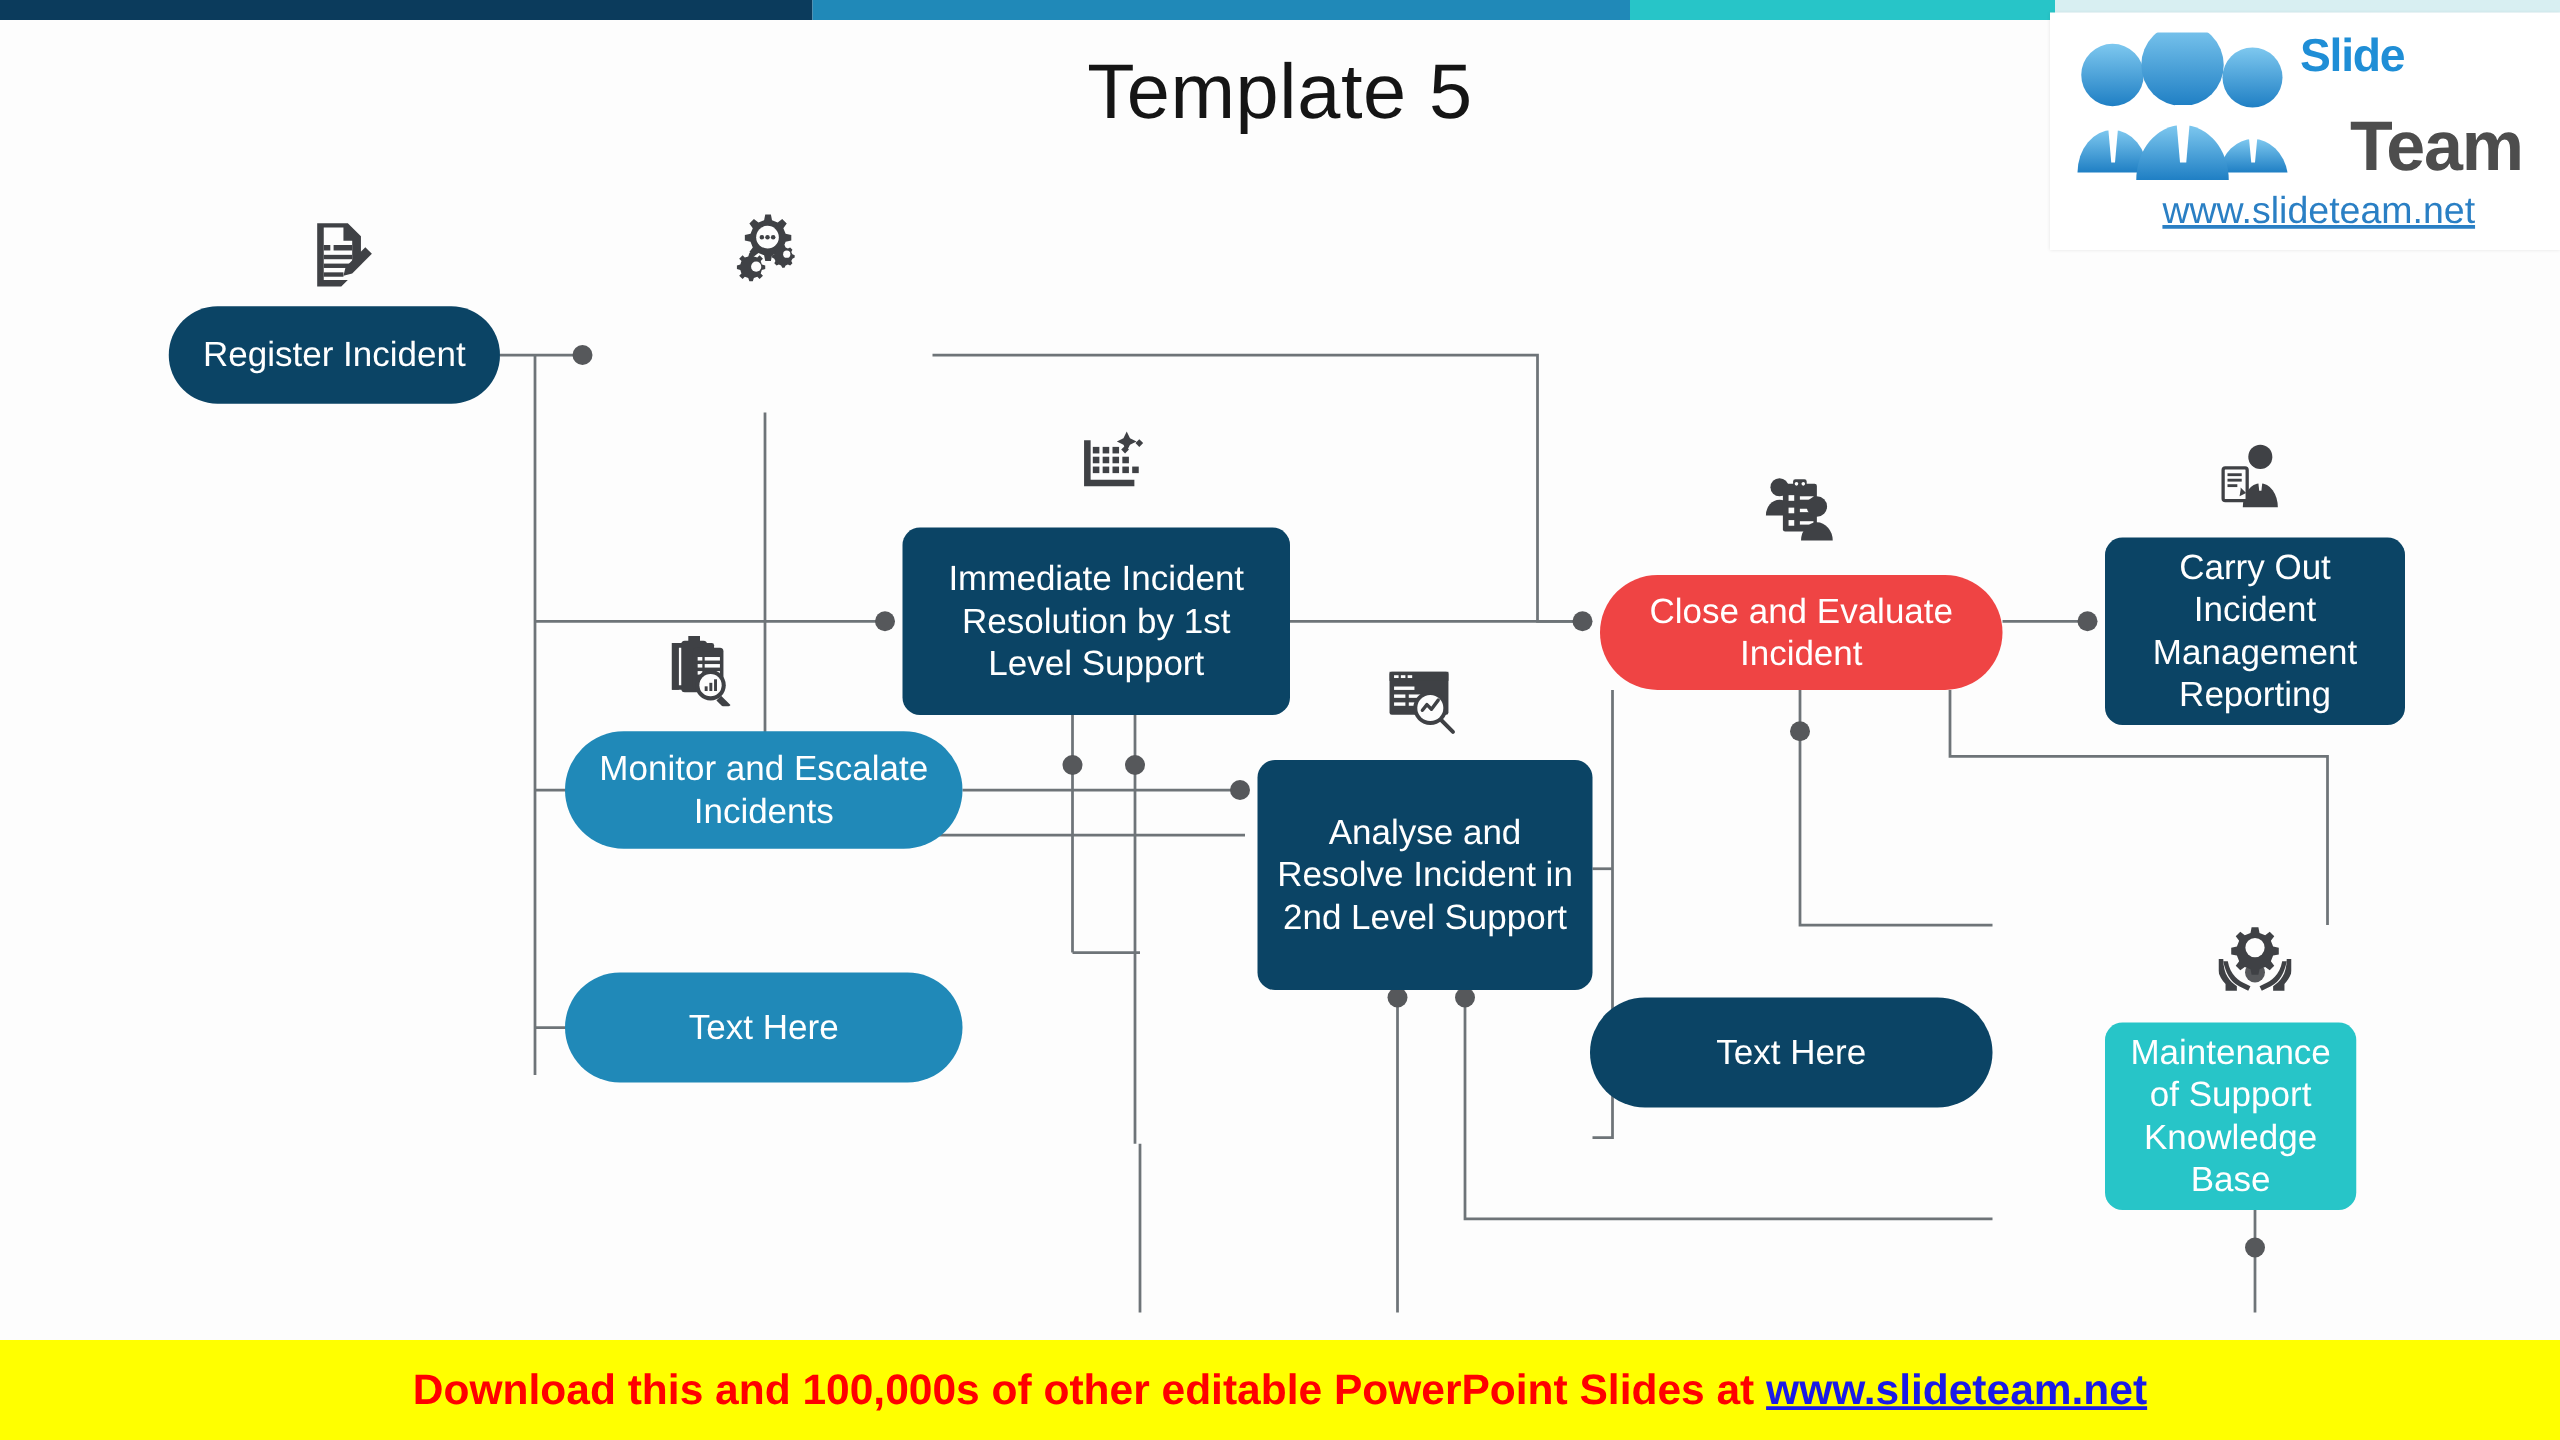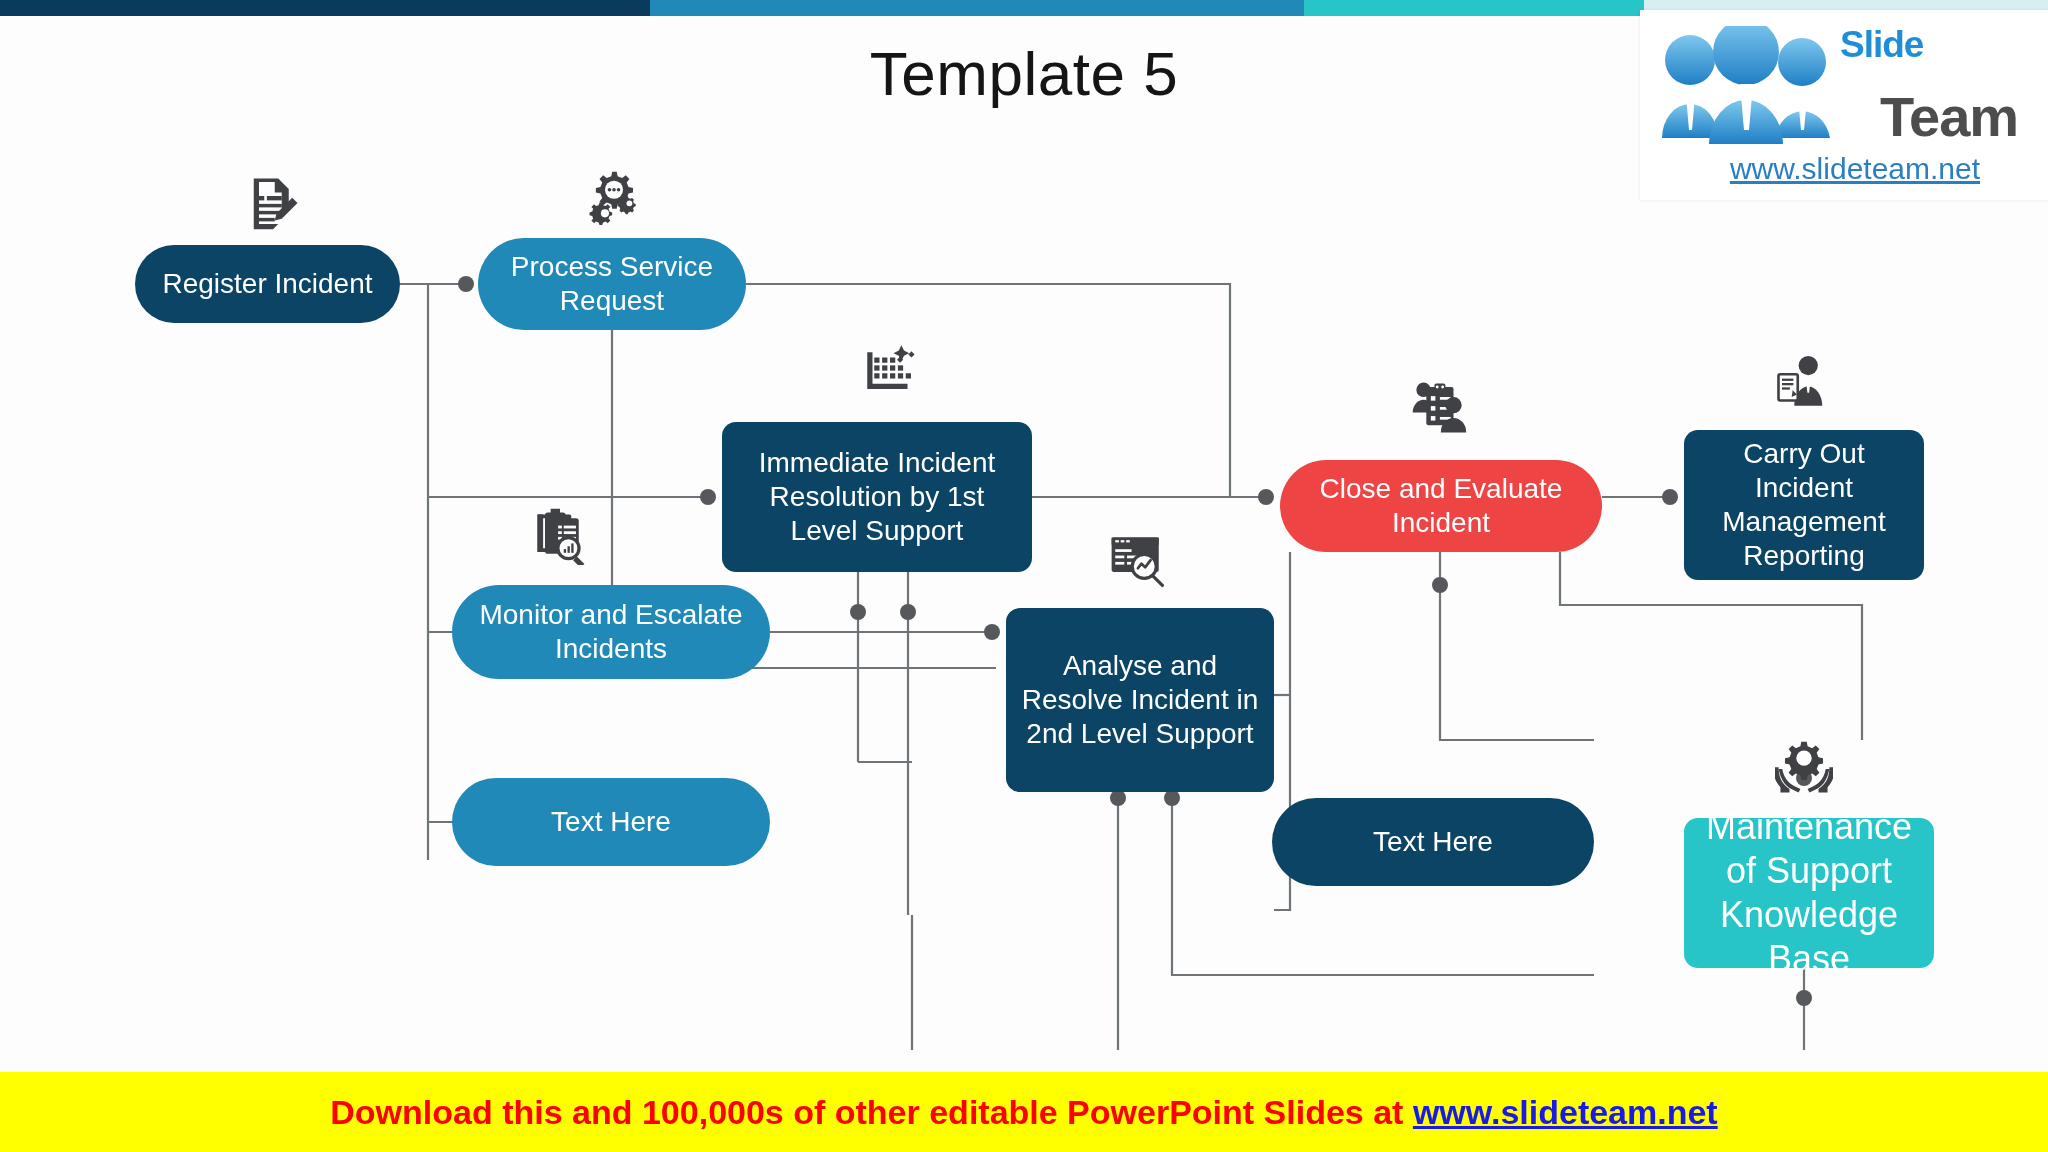--- a/index.html
+++ b/index.html
@@ -323,23 +323,20 @@
         <path d="M8 32 c2 12 10 18 16 20 l4 2 -2 4 -8 -4 c-8 -4 -12 -12 -14 -22 z"></path>
         <path d="M60 30 c0 14 -6 20 -12 24 l0 4 10 0 0 -6 c6 -6 8 -14 8 -22 z"></path>
         <path d="M56 32 c-2 12 -10 18 -16 20 l-4 2 2 4 8 -4 c8 -4 12 -12 14 -22 z"></path>
       </svg>
     </div>
 
     <div class="node pill" style="left:135px;top:95px;width:265px;height:78px;background:#0B4465;font-size:28px;">
       <span>Register Incident</span>
     </div>
 
-    <div class="node pill" style="left:478px;top:88px;width:268px;height:92px;background:#2089B8;font-size:28px;">
-      <span>Process Service Request</span>
-    </div>
 
     <div class="node rect" style="left:722px;top:272px;width:310px;height:150px;background:#0B4465;font-size:28px;">
       <span>Immediate Incident Resolution by 1st Level Support</span>
     </div>
 
     <div class="node pill" style="left:452px;top:435px;width:318px;height:94px;background:#2089B8;font-size:28px;">
       <span>Monitor and Escalate Incidents</span>
     </div>
 
     <div class="node pill" style="left:452px;top:628px;width:318px;height:88px;background:#2089B8;font-size:28px;">
@@ -355,21 +352,21 @@
     </div>
 
     <div class="node pill" style="left:1272px;top:648px;width:322px;height:88px;background:#0B4465;font-size:28px;">
       <span>Text Here</span>
     </div>
 
     <div class="node rect" style="left:1684px;top:280px;width:240px;height:150px;background:#0B4465;font-size:28px;">
       <span>Carry Out Incident Management Reporting</span>
     </div>
 
-    <div class="node rect" style="left:1684px;top:668px;width:250px;height:150px;background:#27C5C8;font-size:36px;">
+    <div class="node rect" style="left:1684px;top:668px;width:201px;height:150px;background:#27C5C8;font-size:28px;">
       <span>Maintenance of Support Knowledge Base</span>
     </div>
 
   </div>
 
   <div class="banner" style="background: rgb(255, 255, 0);">
     <div class="banner-text" style="color: rgb(255, 0, 0);">
       <span>Download this and 100,000s of other editable PowerPoint Slides at </span><a class="banner-link" href="#" style="color: rgb(26, 26, 230);">www.slideteam.net</a>
     </div>
   </div>

